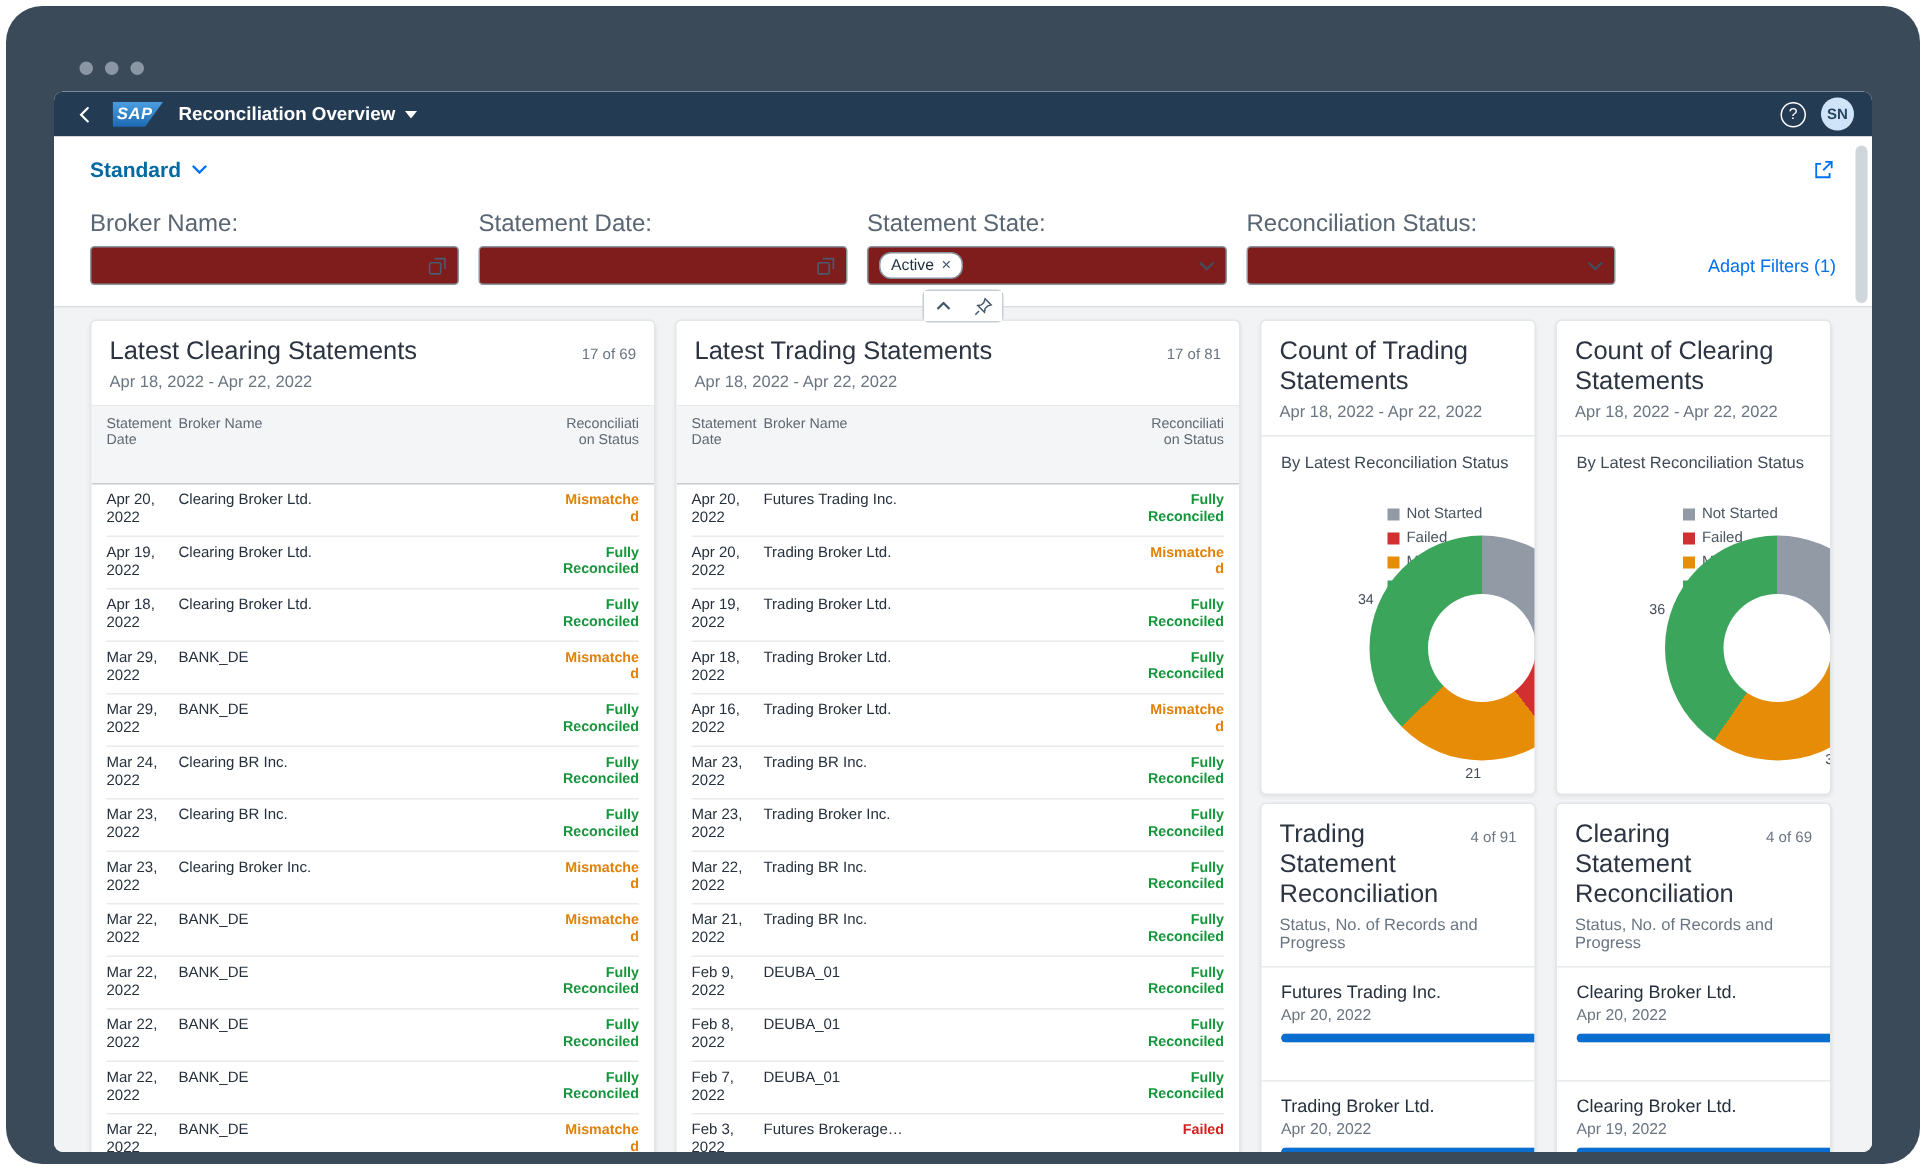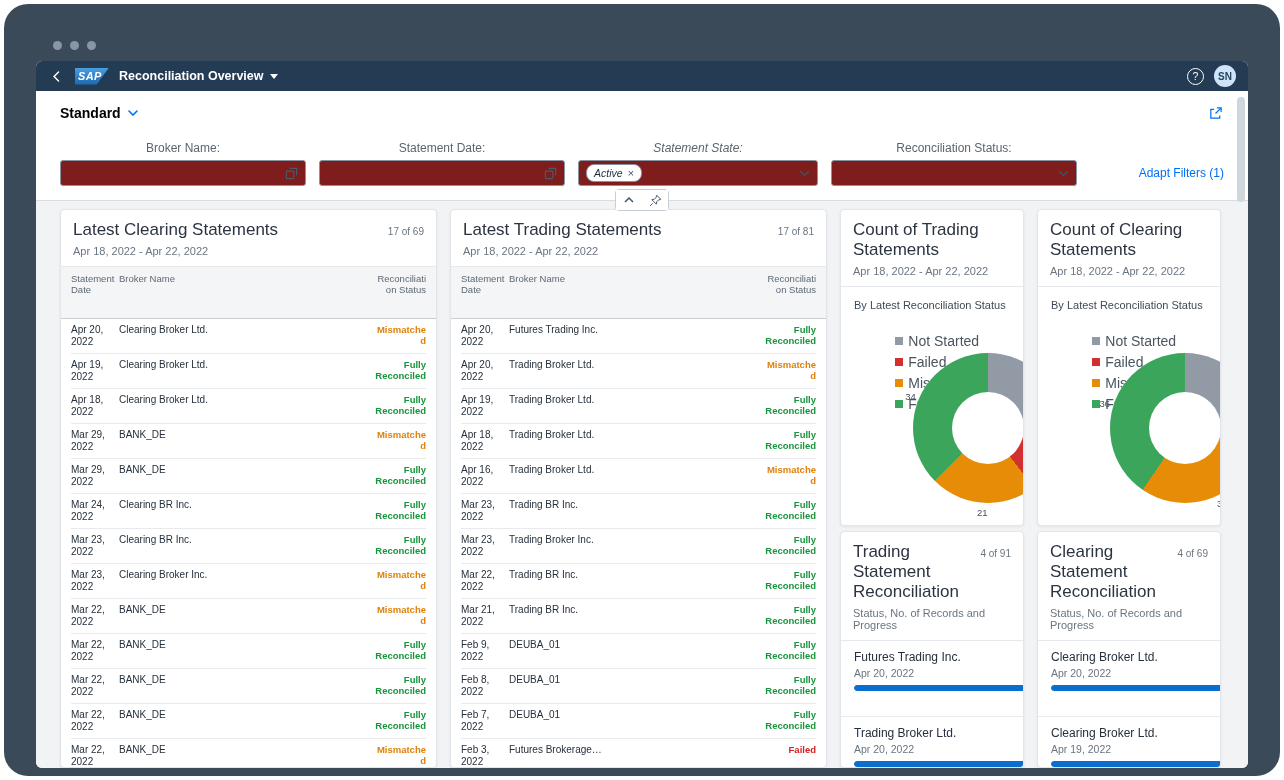--- a/index.html
+++ b/index.html
@@ -28,27 +28,27 @@
     font-size:10.5px; display:flex; align-items:center; justify-content:center; cursor:pointer; }
   .avatar { width:22px; height:22px; border-radius:50%; background:#cfe4f9; color:#27465f;
     font-weight:bold; font-size:10px; display:flex; align-items:center; justify-content:center; cursor:pointer; }
 
   .page { flex:1; display:flex; flex-direction:column; background:#f2f3f5; overflow:hidden; }
 
   
   .filter-area { background:#fff; padding:14px 24px 14px; position:relative;
     border-bottom:1px solid #d9dde1; flex:0 0 auto; }
   .variant-row { display:flex; justify-content:space-between; align-items:flex-start; height:22px; }
-  .variant { color:#000000; font-size:14px; font-weight:bold; display:flex; align-items:center;
+  .variant { color:#0369a1; font-size:14px; font-weight:bold; display:flex; align-items:center;
     gap:7px; cursor:pointer; }
   .share-btn { background:none; border:none; cursor:pointer; padding:1px; }
   .filters-row { display:flex; gap:13px; margin-top:14px; align-items:flex-end; }
   .fgroup { width:246px; }
-  .fgroup.narrow { width:240px;font-style:italic; }
-  .f-label { font-size:12px; color:#5a6572; margin-bottom:5px;text-align:center; }
+  .fgroup.narrow { width:240px; }
+  .f-label { font-size:16px; color:#5a6572; margin-bottom:5px; }
   .f-input { height:26px; border:1px solid #8a94a0; border-radius:3px; background:#7f1d1d;
     display:flex; align-items:center; justify-content:space-between; padding:0 7px; cursor:text; }
   .f-value { font-size:11px; color:#1d2d3e; }
   .f-icon { display:flex; align-items:center; cursor:pointer; }
   .token { display:inline-flex; align-items:center; gap:5px; border:1px solid #88929e;
     border-radius:8px; height:18px; padding:0 7px; font-size:10.5px; color:#1d2d3e; background:#fff; }
   .token-x { font-size:11px; color:#44546a; cursor:pointer; line-height:1; }
   .adapt-link { margin-left:auto; color:#0070f2; font-size:12px; cursor:pointer;
     padding-bottom:6px; white-space:nowrap; }
   .collapse-ctrls { position:absolute; left:50%; bottom:-11px; transform:translateX(-50%);
@@ -68,21 +68,21 @@
   .card-title { font-size:17px; font-weight:normal; color:#2b3440; }
   .card-count { font-size:10px; color:#6a7581; white-space:nowrap; }
   .card-sub { margin-top:5px; font-size:11px; color:#6a7581; }
 
   
   .donut-body { position:relative; flex:1;padding-left:13px; }
   .sec-label { position:absolute; left:13px; top:12px; font-size:11px; color:#3f4a56; }
   .legend { position:absolute; right:12px; top:46px; display:flex; flex-direction:column; gap:5px; }
   .lg-item { display:flex; align-items:center; gap:5px; }
   .lg-swatch { width:8px; height:8px; flex:0 0 8px; }
-  .lg-text { font-size:14px; color:#4a5560; white-space:nowrap; }
+  .lg-text { font-size:10px; color:#4a5560; white-space:nowrap; }
   .donut-wrap { position:absolute; left:72px; top:66px; width:150px; height:150px; cursor:pointer; }
   .donut-ring { position:absolute; inset:0; border-radius:50%; }
   .donut-hole { position:absolute; left:39px; top:39px; width:72px; height:72px;
     border-radius:50%; background:#fff; }
   .donut-label { position:absolute; transform:translate(-50%,-50%); font-size:9.5px; color:#454f59; }
 
   
   .table { flex:1; padding:0 10px; overflow:hidden; }
   .t-head { display:grid; grid-template-columns:44px 1fr 52px; gap:4px; margin:0 -10px;
     padding:6px 10px 22px; background:#f4f5f7; border-bottom:1px solid #c9ced3;

